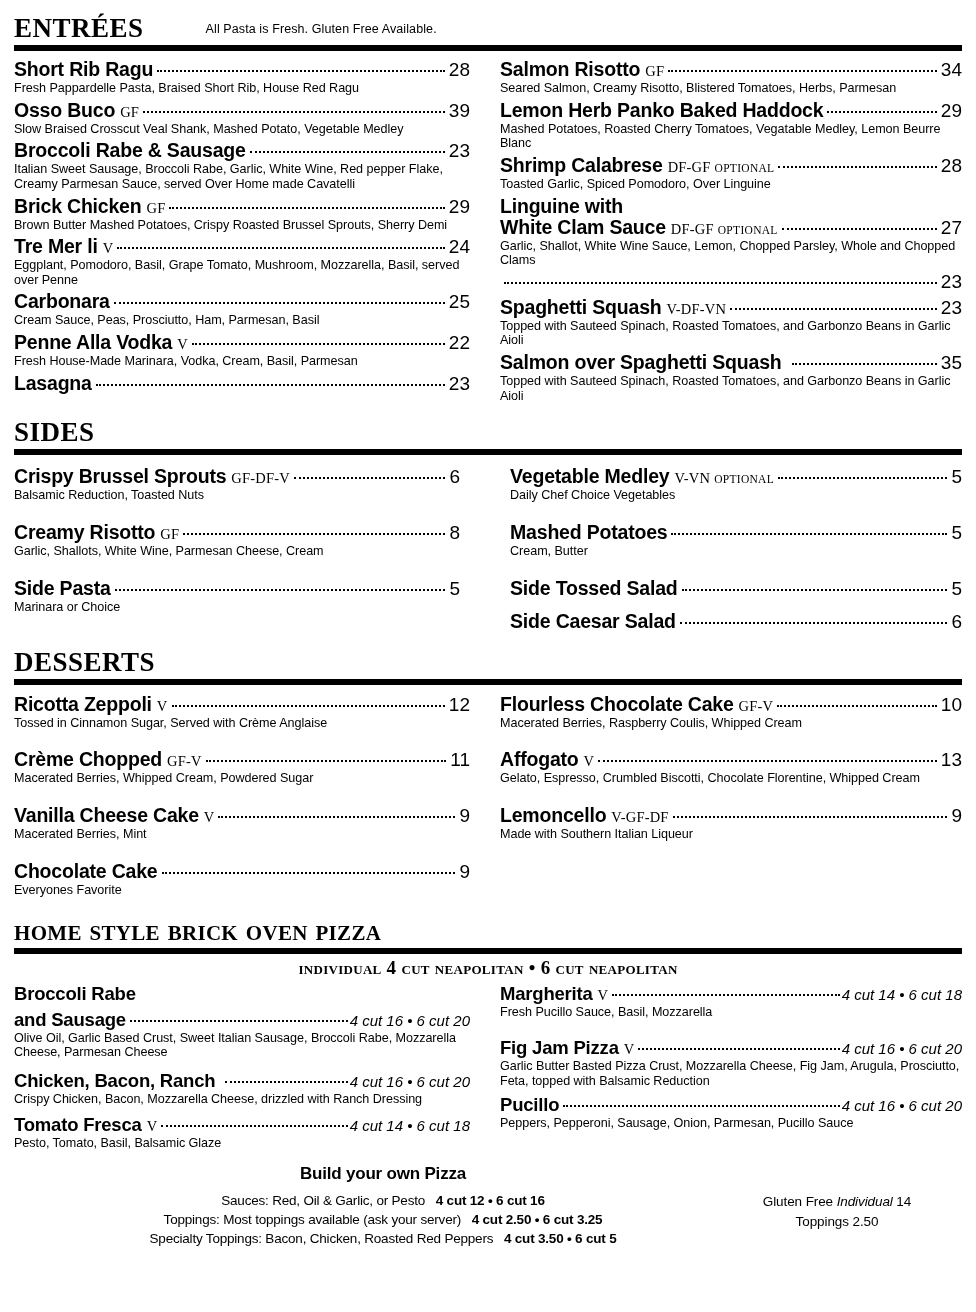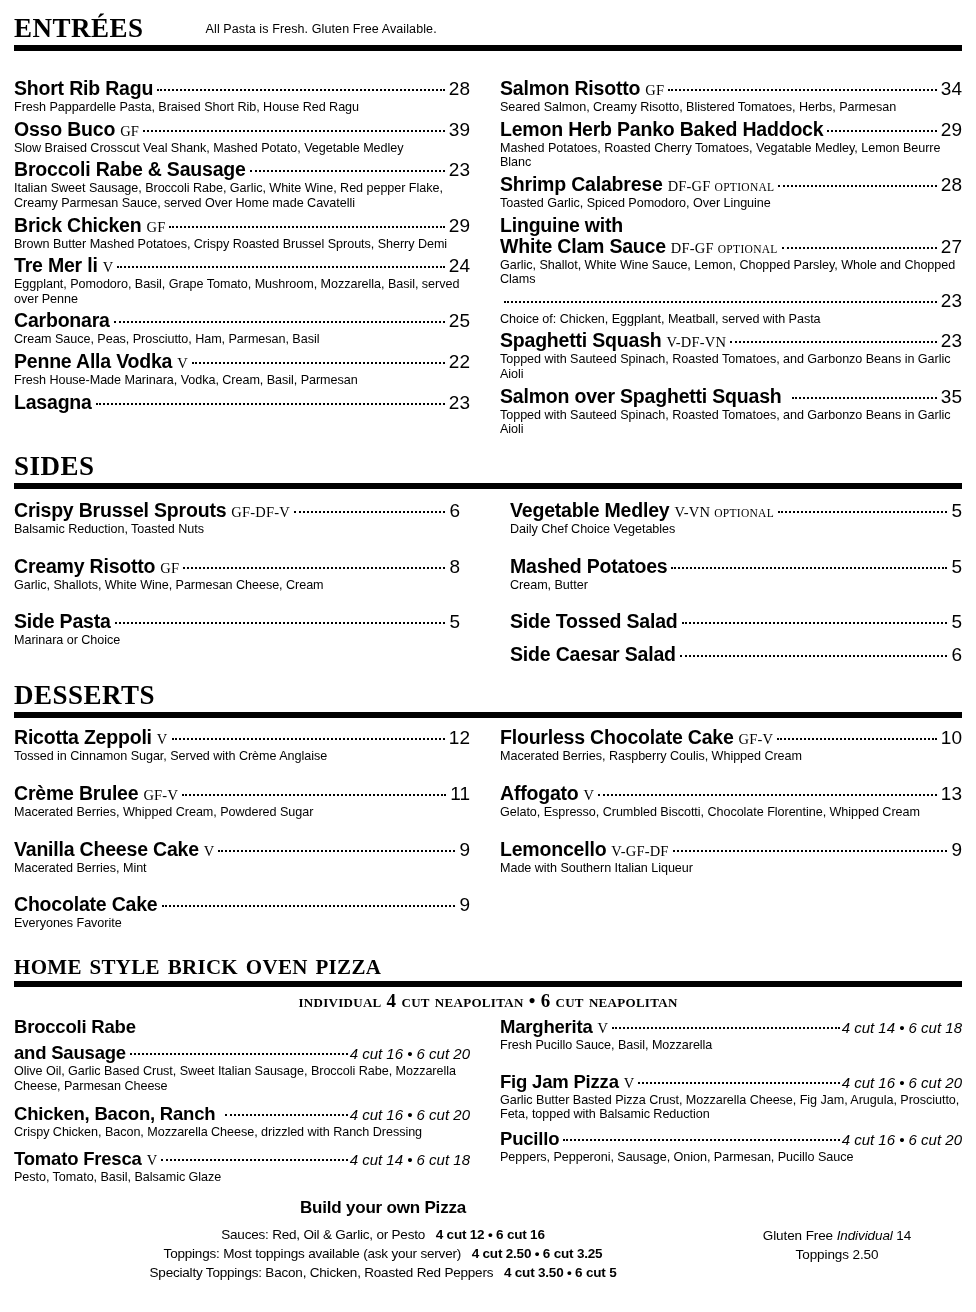--- a/index.html
+++ b/index.html
@@ -196,21 +196,21 @@
 <body>
 
 <div class="page">
 
   <div class="section-head" style="padding-top:6px;">
     <div class="section-title">Entrées</div>
     <div class="section-note">All Pasta is Fresh. Gluten Free Available.</div>
   </div>
   <div class="rule"></div>
 
-  <div class="cols" style="padding-top:26px;">
+  <div class="cols" style="padding-top:7px;">
     <div class="col left">
 
       <div class="item">
         <div class="item-line">
           <span class="item-name">Short Rib Ragu</span>
           <span class="leader"></span>
           <span class="price">28</span>
         </div>
         <div class="desc">Fresh Pappardelle Pasta, Braised Short Rib, House Red Ragu</div>
       </div>
@@ -325,21 +325,20 @@
           <span class="price">27</span>
         </div>
         <div class="desc">Garlic, Shallot, White Wine Sauce, Lemon, Chopped Parsley, Whole and Chopped Clams</div>
       </div>
 
       <div class="item">
         <div class="item-line">
           <span class="leader"></span>
           <span class="price">23</span>
         </div>
-        <div class="desc">Choice of: Chicken, Eggplant, Meatball, served with Pasta</div>
       </div>
 
       <div class="item">
         <div class="item-line">
           <span class="item-name">Spaghetti Squash</span>
           <span class="tag">V-DF-VN</span>
           <span class="leader"></span>
           <span class="price">23</span>
         </div>
         <div class="desc">Topped with Sauteed Spinach, Roasted Tomatoes, and Garbonzo Beans in Garlic Aioli</div>
@@ -450,21 +449,21 @@
           <span class="item-name">Ricotta Zeppoli</span>
           <span class="tag">V</span>
           <span class="leader"></span>
           <span class="price">12</span>
         </div>
         <div class="desc">Tossed in Cinnamon Sugar, Served with Crème Anglaise</div>
       </div>
 
       <div class="item gap">
         <div class="item-line">
-          <span class="item-name">Crème Brulee</span>
+          <span class="item-name">Crème Chopped</span>
           <span class="tag">GF-V</span>
           <span class="leader"></span>
           <span class="price">11</span>
         </div>
         <div class="desc">Macerated Berries, Whipped Cream, Powdered Sugar</div>
       </div>
 
       <div class="item gap">
         <div class="item-line">
           <span class="item-name">Vanilla Cheese Cake</span>

